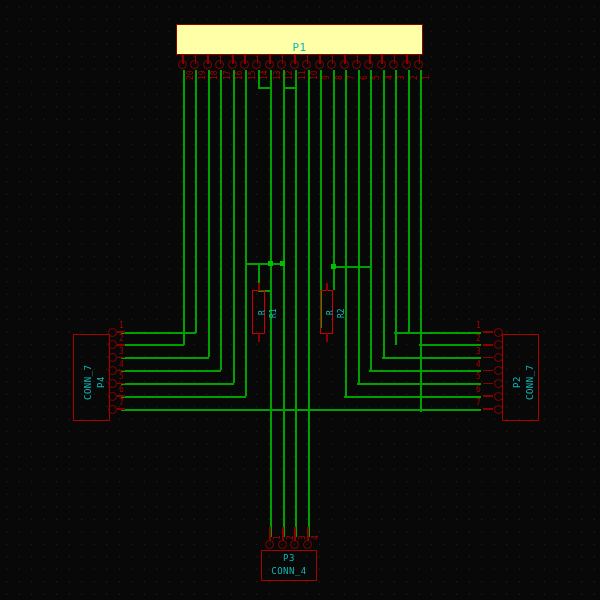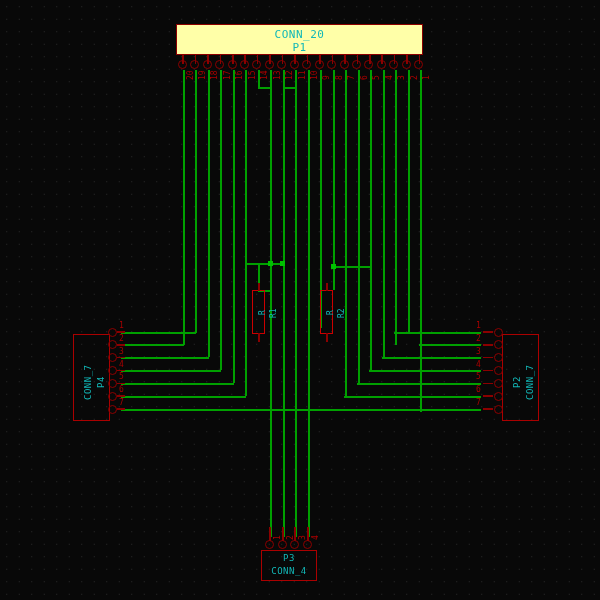--- a/index.html
+++ b/index.html
@@ -87,21 +87,20 @@
   <div class="wire wv" style="left:258px;top:263px;height:27px;"></div>
   <div class="wire wh" style="left:258px;top:290px;width:13px;"></div>
   <div class="wire wh" style="left:333px;top:266px;width:38px;"></div>
   <div class="wire wv" style="left:333px;top:266px;height:24px;"></div>
 
   <div class="junction" style="left:268px;top:261px;"></div>
   <div class="junction" style="left:280px;top:261px;"></div>
   <div class="junction" style="left:331px;top:264px;"></div>
 
   <div class="body-filled" style="left:176px;top:24px;width:247px;height:31px;"></div>
-  <div class="reftext ctr" style="left:176px;top:29px;width:247px;">CONN_20</div>
   <div class="reftext ctr" style="left:176px;top:42px;width:247px;">P1</div>
   <div id="p1-pins">
       <div class="lead lv" style="left:182.2px;top:55px;height:9px;"></div>
       <div class="pincircle" style="left:177.7px;top:60px;"></div>
       <div class="pinnum rot90" style="left:186.5px;top:80px;">20</div>
       <div class="lead lv" style="left:194.64999999999998px;top:55px;height:9px;"></div>
       <div class="pincircle" style="left:190.14999999999998px;top:60px;"></div>
       <div class="pinnum rot90" style="left:198.95px;top:80px;">19</div>
       <div class="lead lv" style="left:207.1px;top:55px;height:9px;"></div>
       <div class="pincircle" style="left:202.6px;top:60px;"></div>

